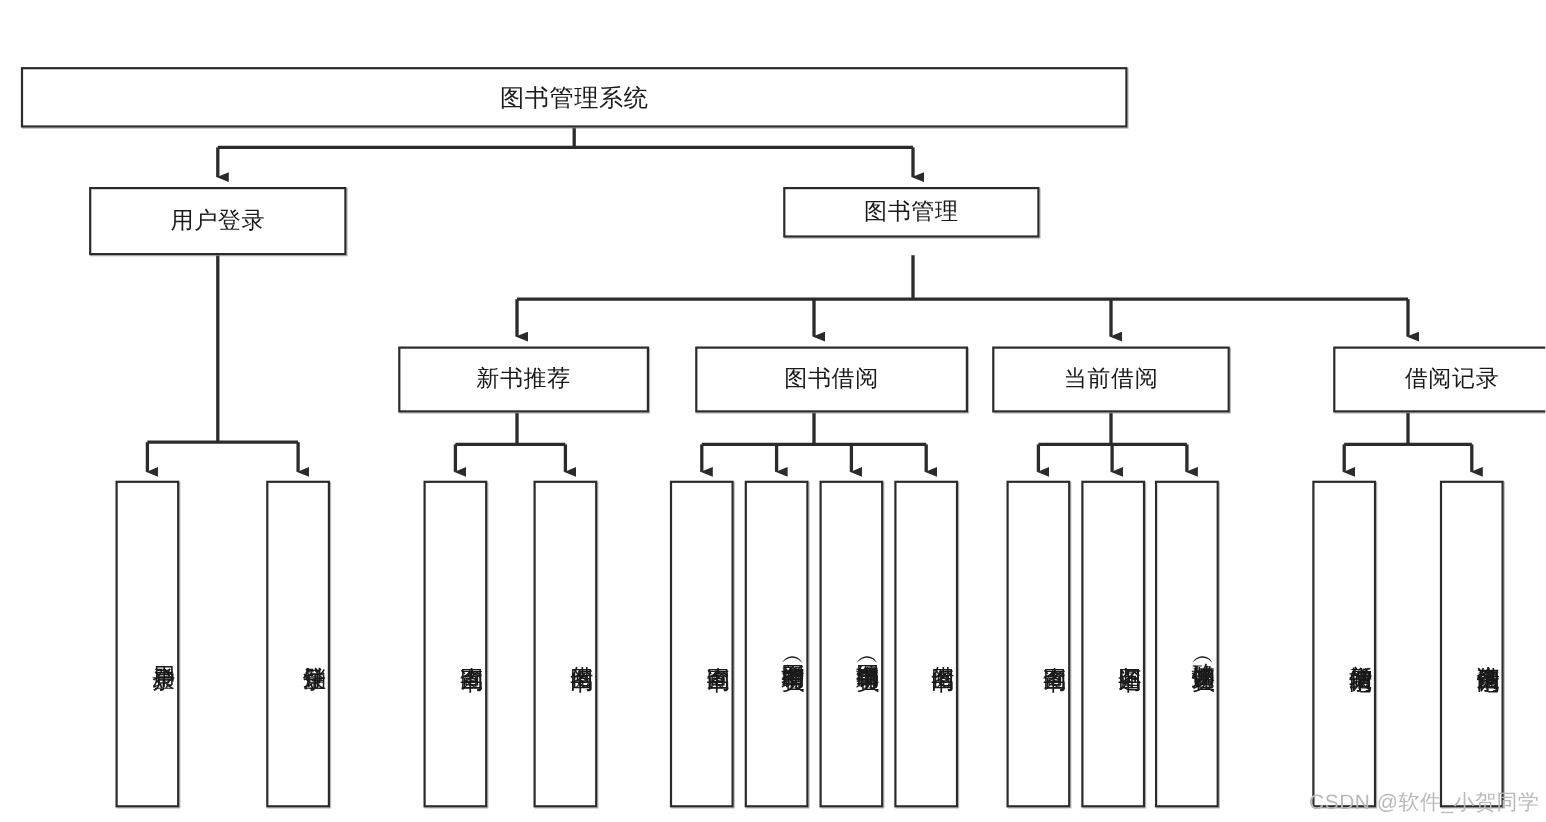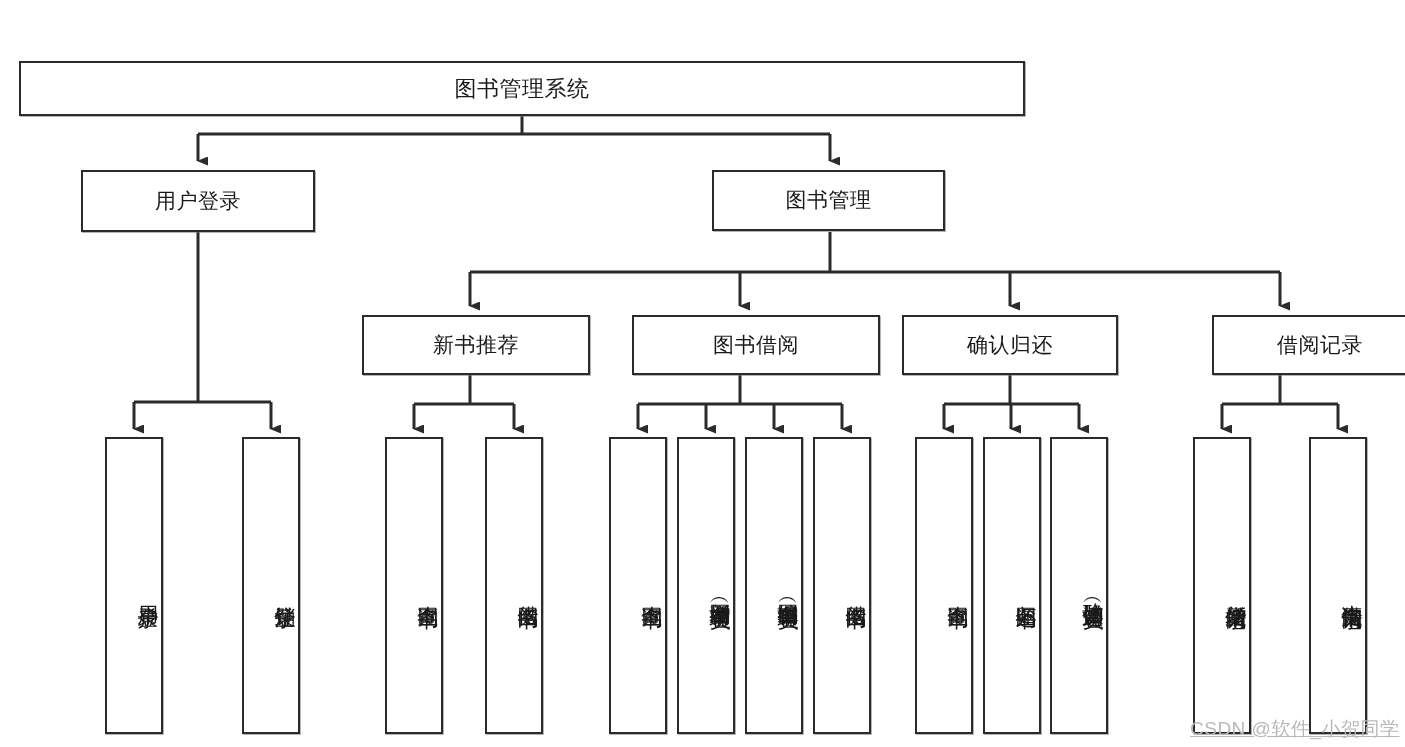--- a/index.html
+++ b/index.html
@@ -116,40 +116,40 @@
       <path d="M1280,375 L1280,404"></path>
       <path d="M1222,404 L1338,404"></path>
       <path d="M1222,404 L1222,429" marker-end="url(#arrowhead)"></path>
       <path d="M1338,404 L1338,429" marker-end="url(#arrowhead)"></path>
     </g>
   </svg>
 
   <div class="node node-h node-title" style="left:19px; top:13px; width:1006px; height:55px;margin-top:48px;">图书管理系统</div>
 
   <div class="node node-h" style="left:81px; top:170px; width:234px; height:62px;">用户登录</div>
-  <div class="node node-h" style="left:712px; top:170px; width:233px; height:61px;">图书管理</div>
+  <div class="node node-h" style="left:712px; top:170px; width:233px; height:46px;">图书管理</div>
 
   <div class="node node-h" style="left:362px; top:315px; width:228px; height:60px;">新书推荐</div>
   <div class="node node-h" style="left:632px; top:315px; width:248px; height:60px;">图书借阅</div>
-  <div class="node node-h" style="left:902px; top:315px; width:216px; height:60px;">确认归还</div>
+  <div class="node node-h" style="left:902px; top:315px; width:216px; height:60px;">当前借阅</div>
   <div class="node node-h" style="left:1212px; top:315px; width:216px; height:60px;">借阅记录</div>
 
   <div class="node node-v" style="left:105px; top:437px; width:58px; height:297px;">用户登录</div>
   <div class="node node-v" style="left:242px; top:437px; width:58px; height:297px;">注销登录</div>
 
   <div class="node node-v" style="left:385px; top:437px; width:58px; height:297px;">查询图书</div>
   <div class="node node-v" style="left:485px; top:437px; width:58px; height:297px;">借阅图书</div>
 
   <div class="node node-v" style="left:609px; top:437px; width:58px; height:297px;">查询图书</div>
   <div class="node node-v" style="left:677px; top:437px; width:58px; height:297px;">新增图书（管理员）</div>
   <div class="node node-v" style="left:745px; top:437px; width:58px; height:297px;">编辑图书（管理员）</div>
   <div class="node node-v" style="left:813px; top:437px; width:58px; height:297px;">借阅图书</div>
 
   <div class="node node-v" style="left:915px; top:437px; width:58px; height:297px;">查询图书</div>
   <div class="node node-v" style="left:983px; top:437px; width:58px; height:297px;">归还图书</div>
   <div class="node node-v" style="left:1050px; top:437px; width:58px; height:297px;">确认归还（管理员）</div>
 
   <div class="node node-v" style="left:1193px; top:437px; width:58px; height:297px;">新增借阅记录</div>
   <div class="node node-v" style="left:1309px; top:437px; width:58px; height:297px;">查询借阅记录</div>
 
-  <div class="watermark" style="left:1190px; top:716px;text-decoration:underline;">CSDN @软件_小贺同学</div>
+  <div class="watermark" style="left:1190px; top:716px;">CSDN @软件_小贺同学</div>
 
 </div>
 
 </body></html>

